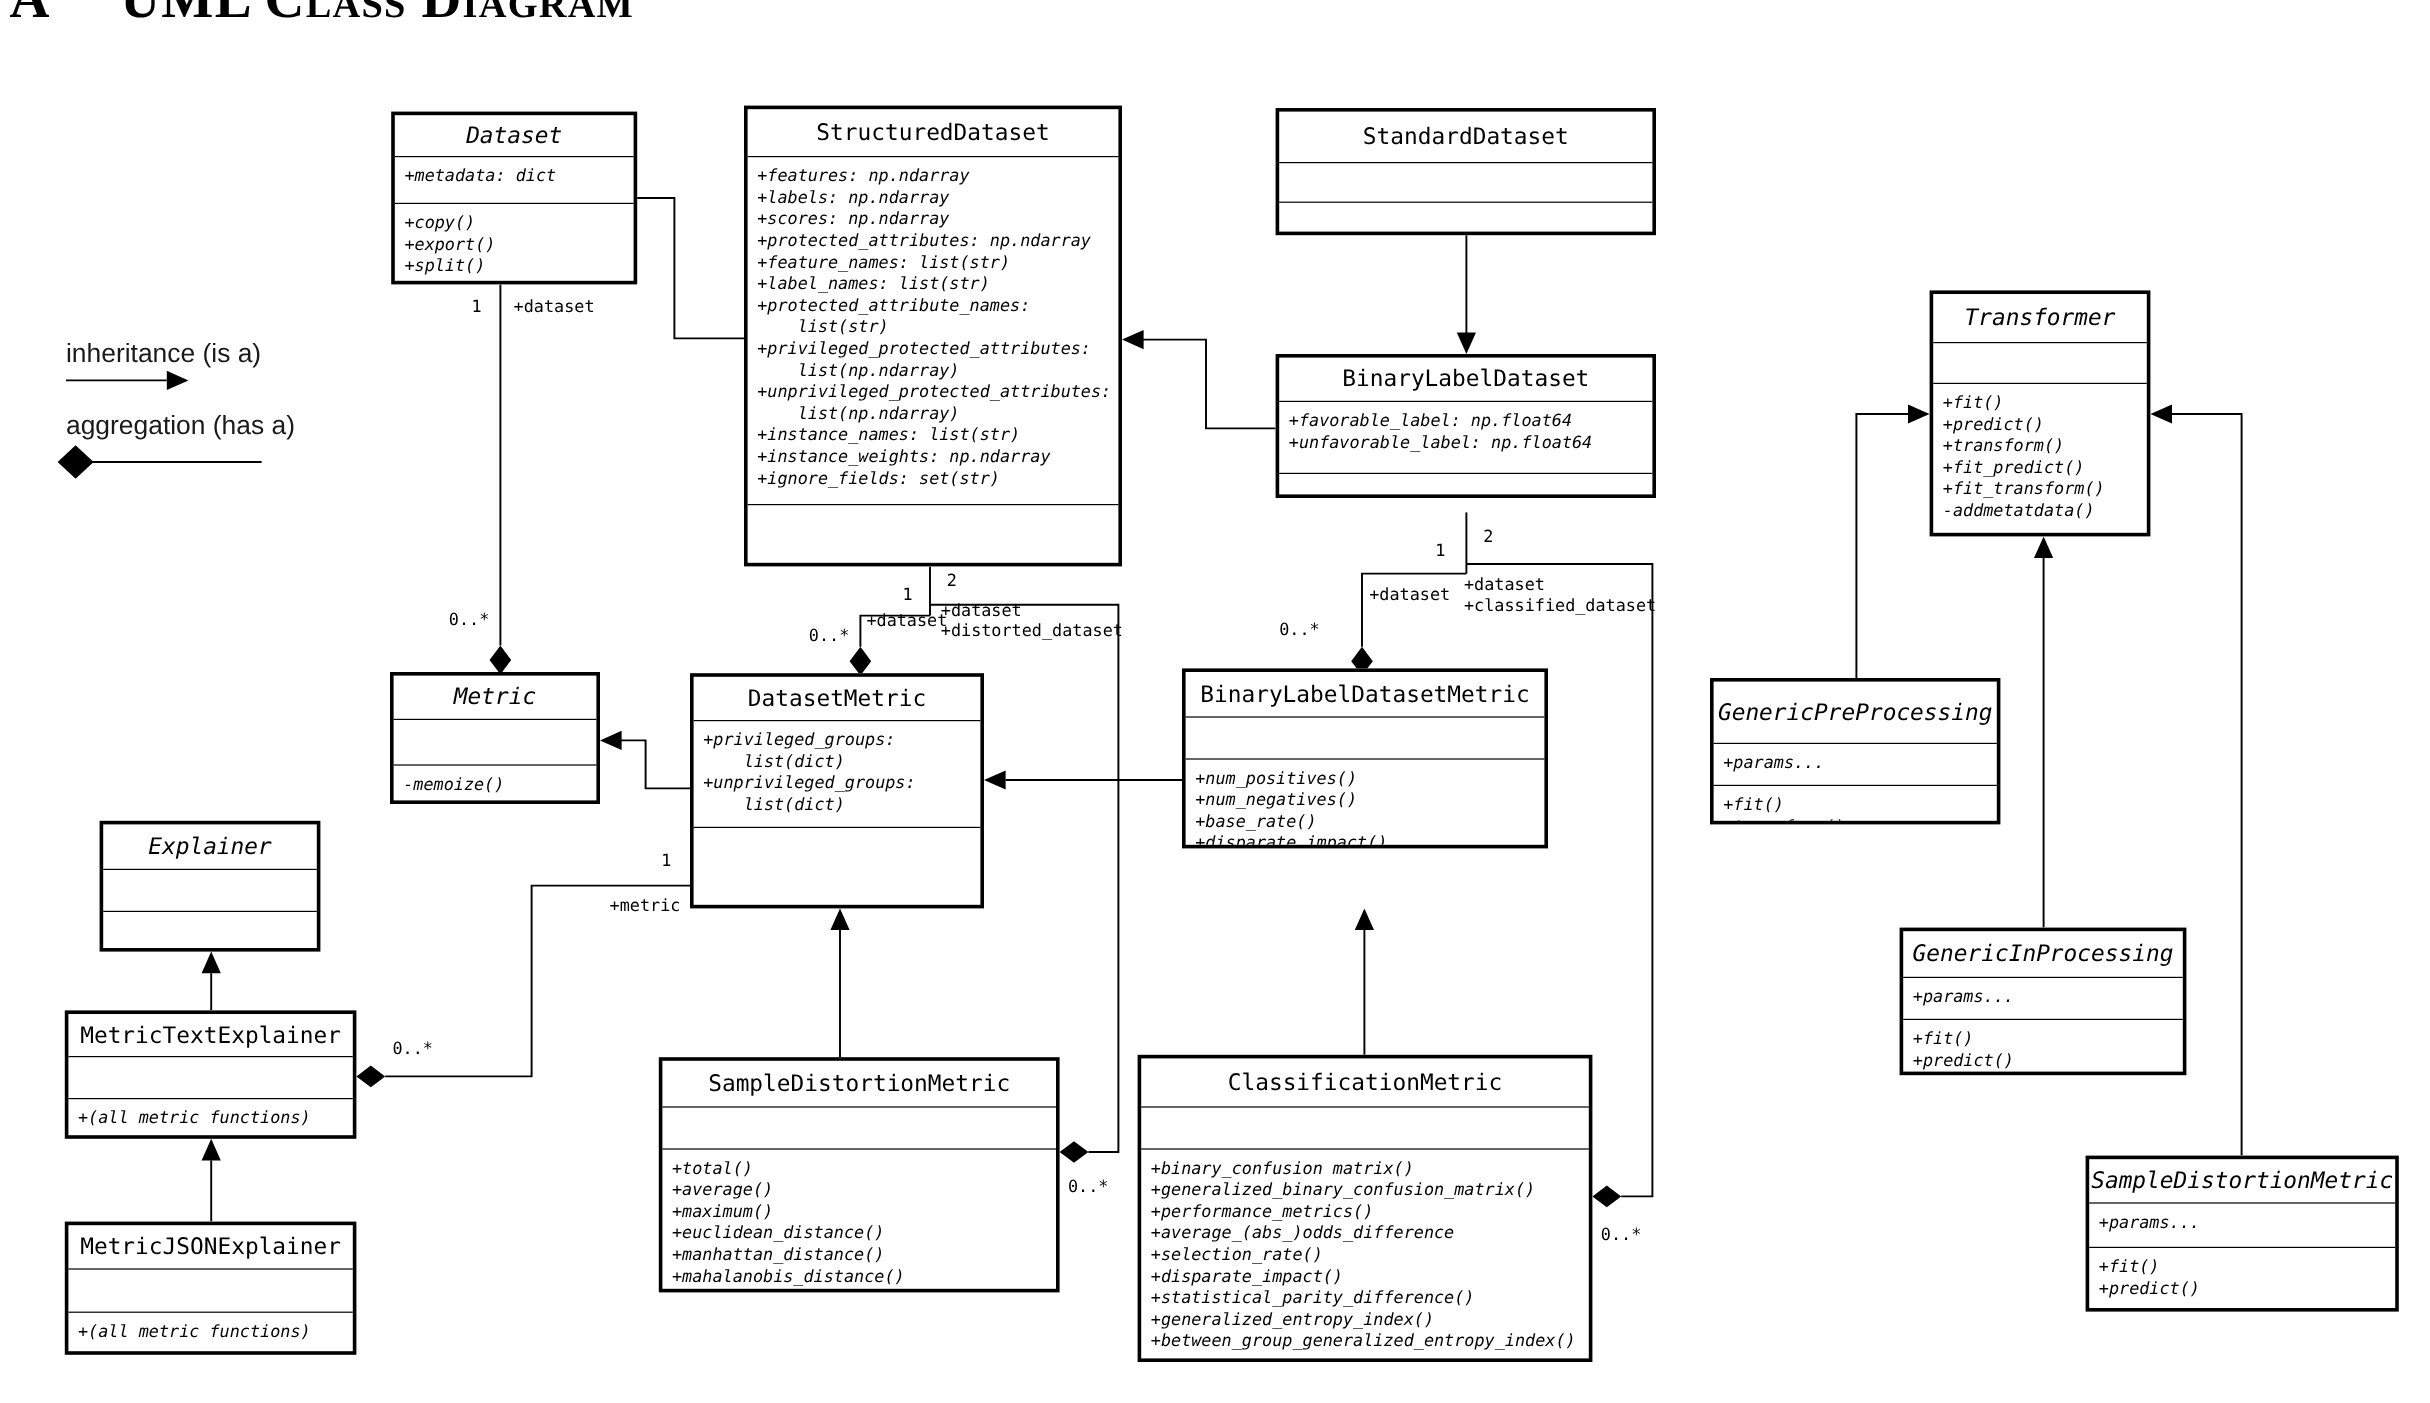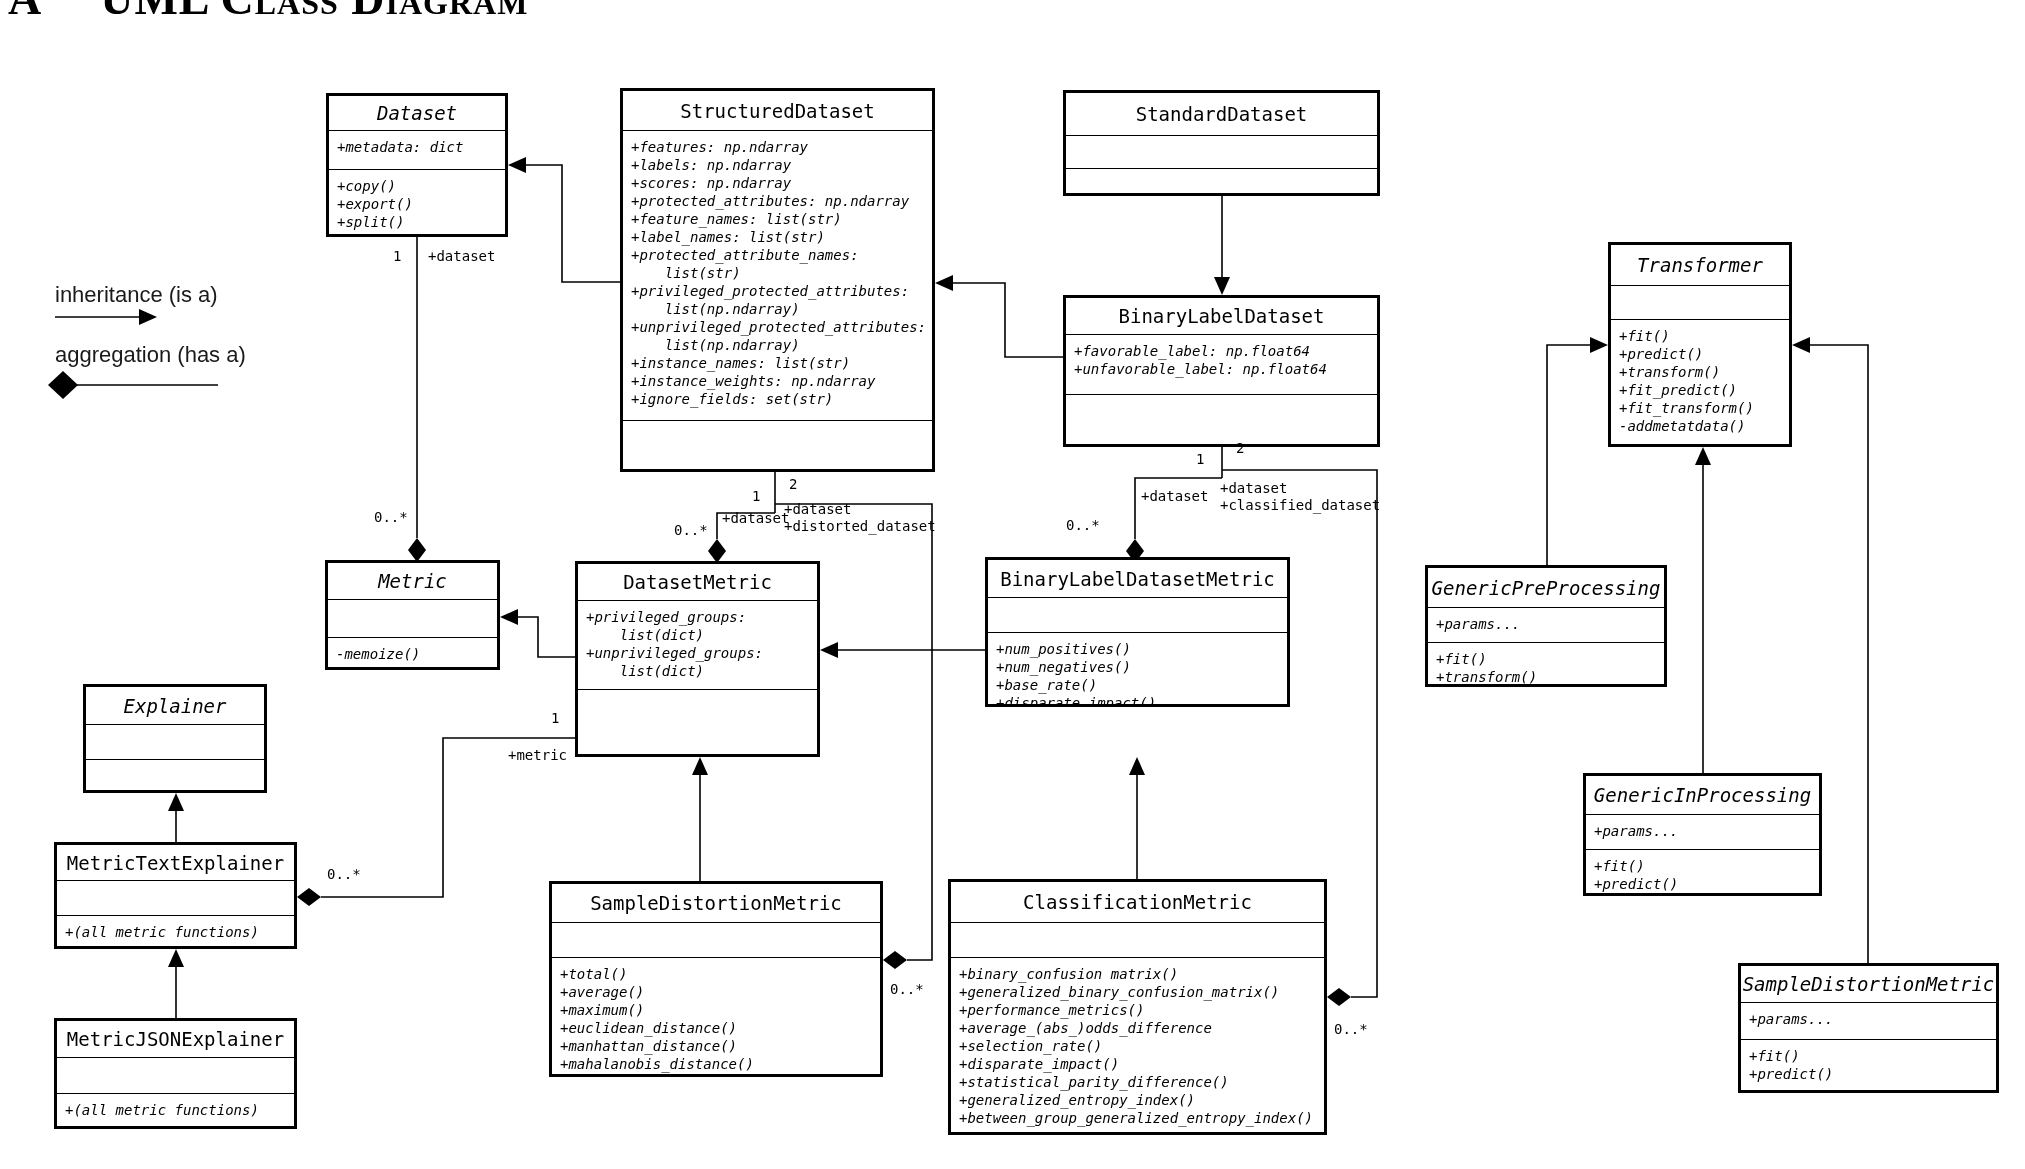--- a/index.html
+++ b/index.html
@@ -152,51 +152,51 @@
 
     <g>
       <polyline points="1868,963 1868,345 1810,345"></polyline>
       <polygon points="1792,345 1810,337 1810,353"></polygon>
     </g>
   </svg>
 
   <span class="legend-label" style="left:55px;top:282px">inheritance (is a)</span>
   <span class="legend-label" style="left:55px;top:342px">aggregation (has a)</span>
 
-  <div class="cls abstract" style="left:326px;top:93px;width:182px;height:144px">
+  <div class="cls abstract" style="left:326px;top:93px;width:205px;height:144px">
     <div class="t" style="height:35px">Dataset</div>
     <div class="a" style="height:39px"><div>+metadata: dict</div></div>
     <div class="m"><div>+copy()</div><div>+export()</div><div>+split()</div></div>
   </div>
 
   <div class="cls" style="left:620px;top:88px;width:315px;height:384px">
     <div class="t" style="height:40px">StructuredDataset</div>
     <div class="a" style="height:290px"><div>+features: np.ndarray</div><div>+labels: np.ndarray</div><div>+scores: np.ndarray</div><div>+protected_attributes: np.ndarray</div><div>+feature_names: list(str)</div><div>+label_names: list(str)</div><div>+protected_attribute_names:</div><div>    list(str)</div><div>+privileged_protected_attributes:</div><div>    list(np.ndarray)</div><div>+unprivileged_protected_attributes:</div><div>    list(np.ndarray)</div><div>+instance_names: list(str)</div><div>+instance_weights: np.ndarray</div><div>+ignore_fields: set(str)</div></div>
   </div>
 
   <div class="cls" style="left:1063px;top:90px;width:317px;height:106px">
     <div class="t" style="height:43px">StandardDataset</div>
     <div class="a" style="height:33px"></div>
     <div class="m"></div>
   </div>
 
-  <div class="cls" style="left:1063px;top:295px;width:317px;height:152px">
+  <div class="cls" style="left:1063px;top:295px;width:317px;height:120px">
     <div class="t" style="height:37px">BinaryLabelDataset</div>
     <div class="a" style="height:60px"><div>+favorable_label: np.float64</div><div>+unfavorable_label: np.float64</div></div>
     <div class="m"></div>
   </div>
 
   <div class="cls abstract" style="left:1608px;top:242px;width:184px;height:205px">
     <div class="t" style="height:41px">Transformer</div>
     <div class="a" style="height:34px"></div>
     <div class="m"><div>+fit()</div><div>+predict()</div><div>+transform()</div><div>+fit_predict()</div><div>+fit_transform()</div><div>-addmetatdata()</div></div>
   </div>
 
   <div class="cls abstract" style="left:1425px;top:565px;width:242px;height:122px">
-    <div class="t" style="height:40px">GenericPreProcessing</div>
+    <div class="t" style="height:52px">GenericPreProcessing</div>
     <div class="a" style="height:35px"><div>+params...</div></div>
     <div class="m"><div>+fit()</div><div>+transform()</div></div>
   </div>
 
   <div class="cls abstract" style="left:1583px;top:773px;width:239px;height:123px">
     <div class="t" style="height:39px">GenericInProcessing</div>
     <div class="a" style="height:35px"><div>+params...</div></div>
     <div class="m"><div>+fit()</div><div>+predict()</div></div>
   </div>
 

